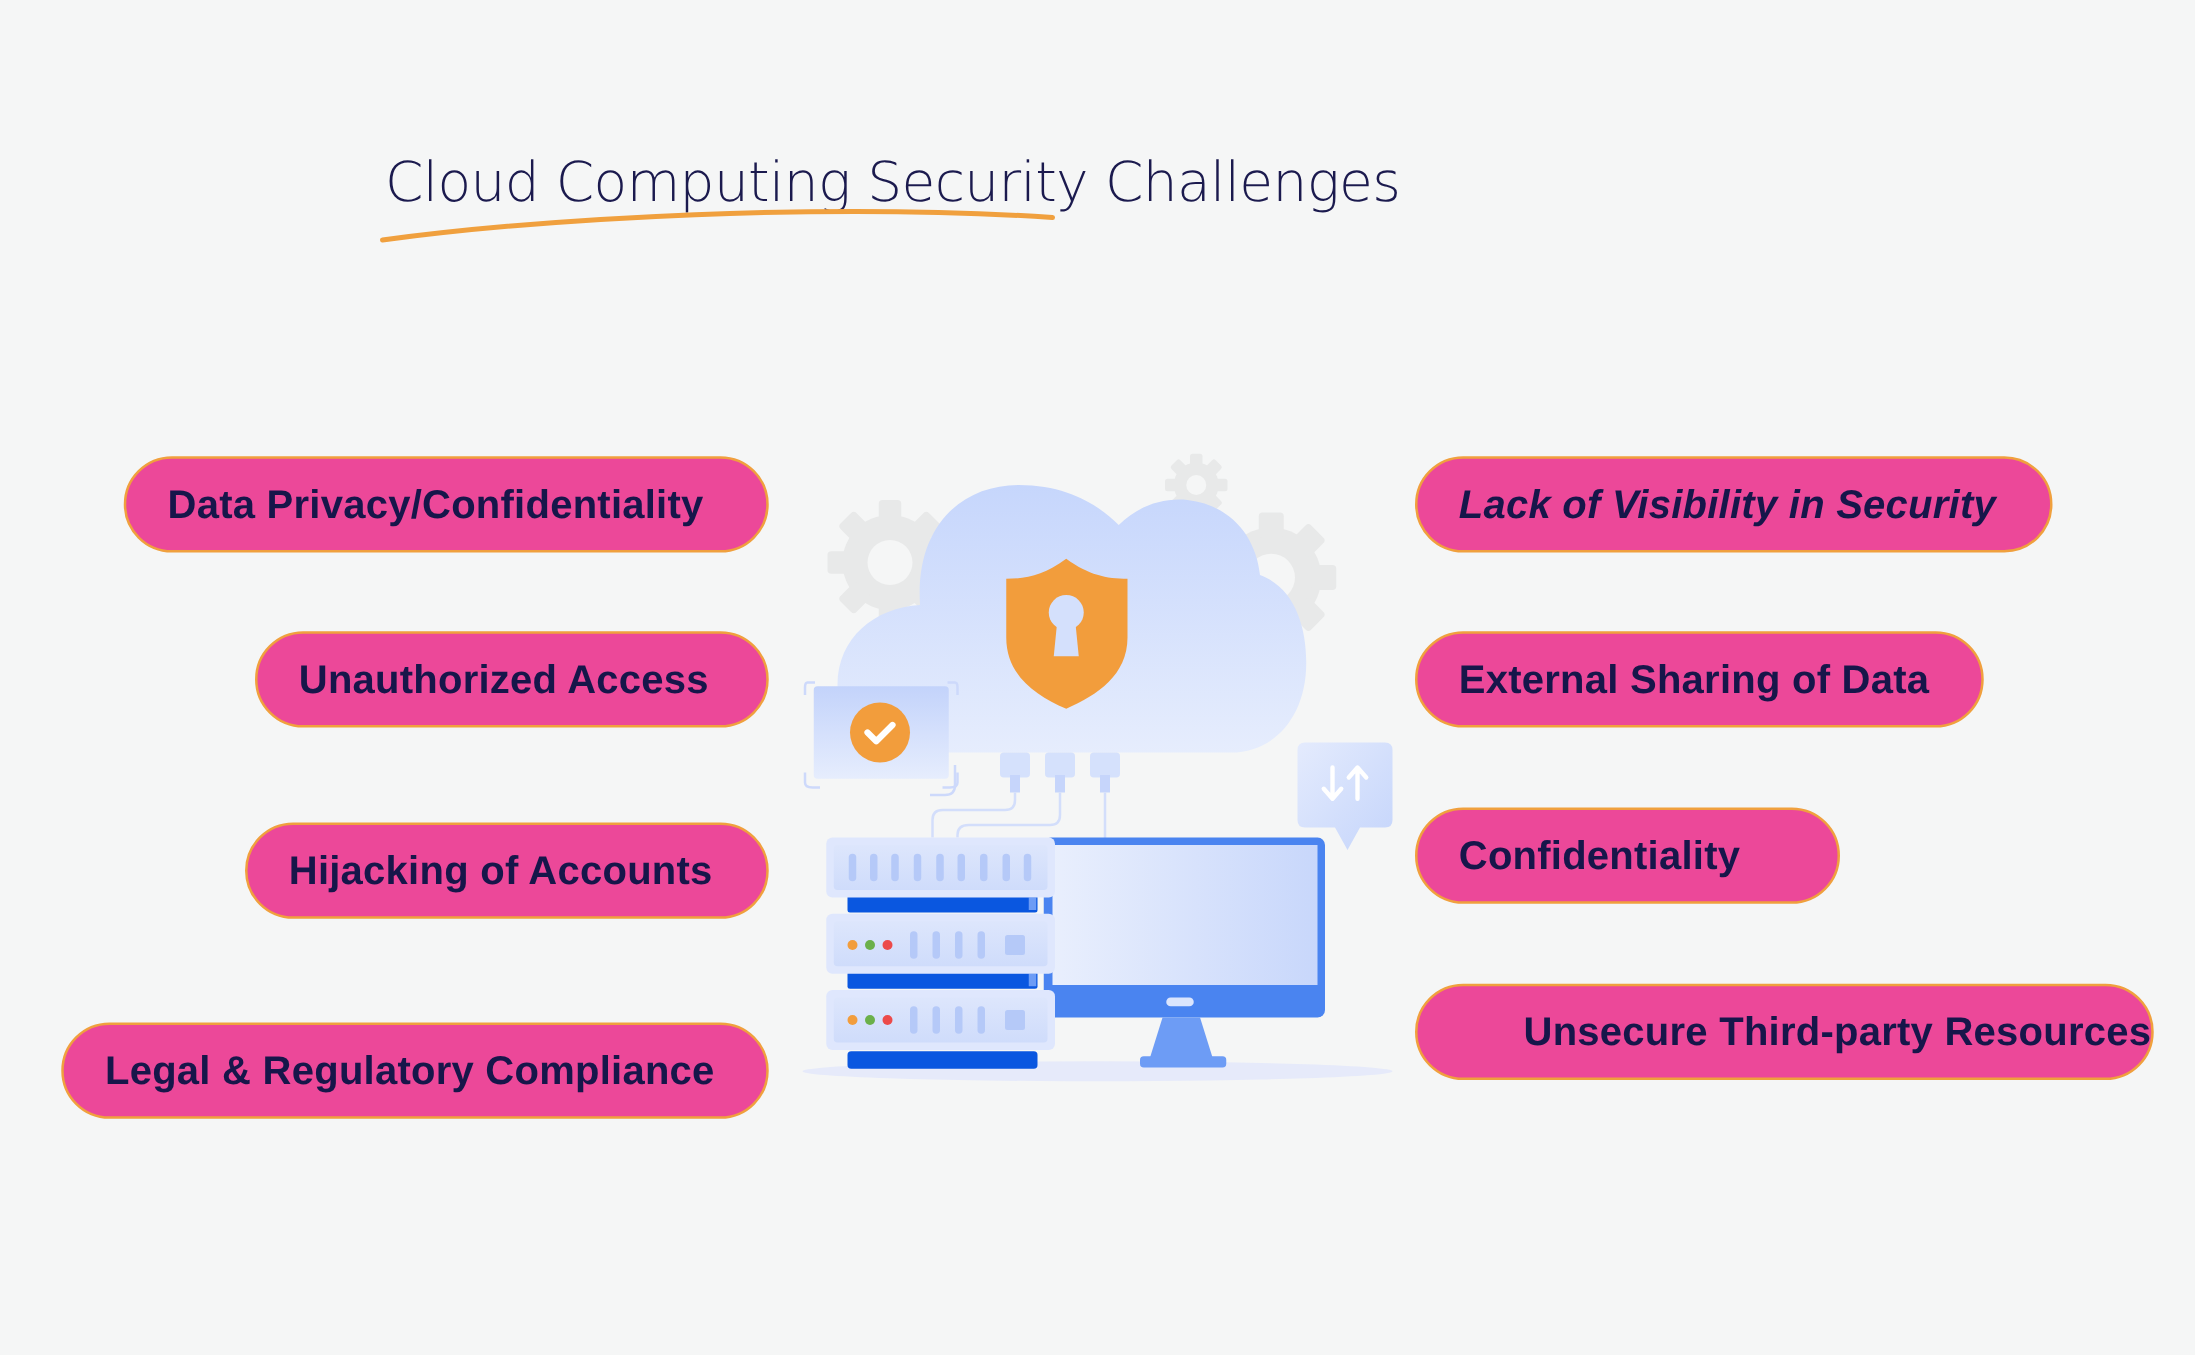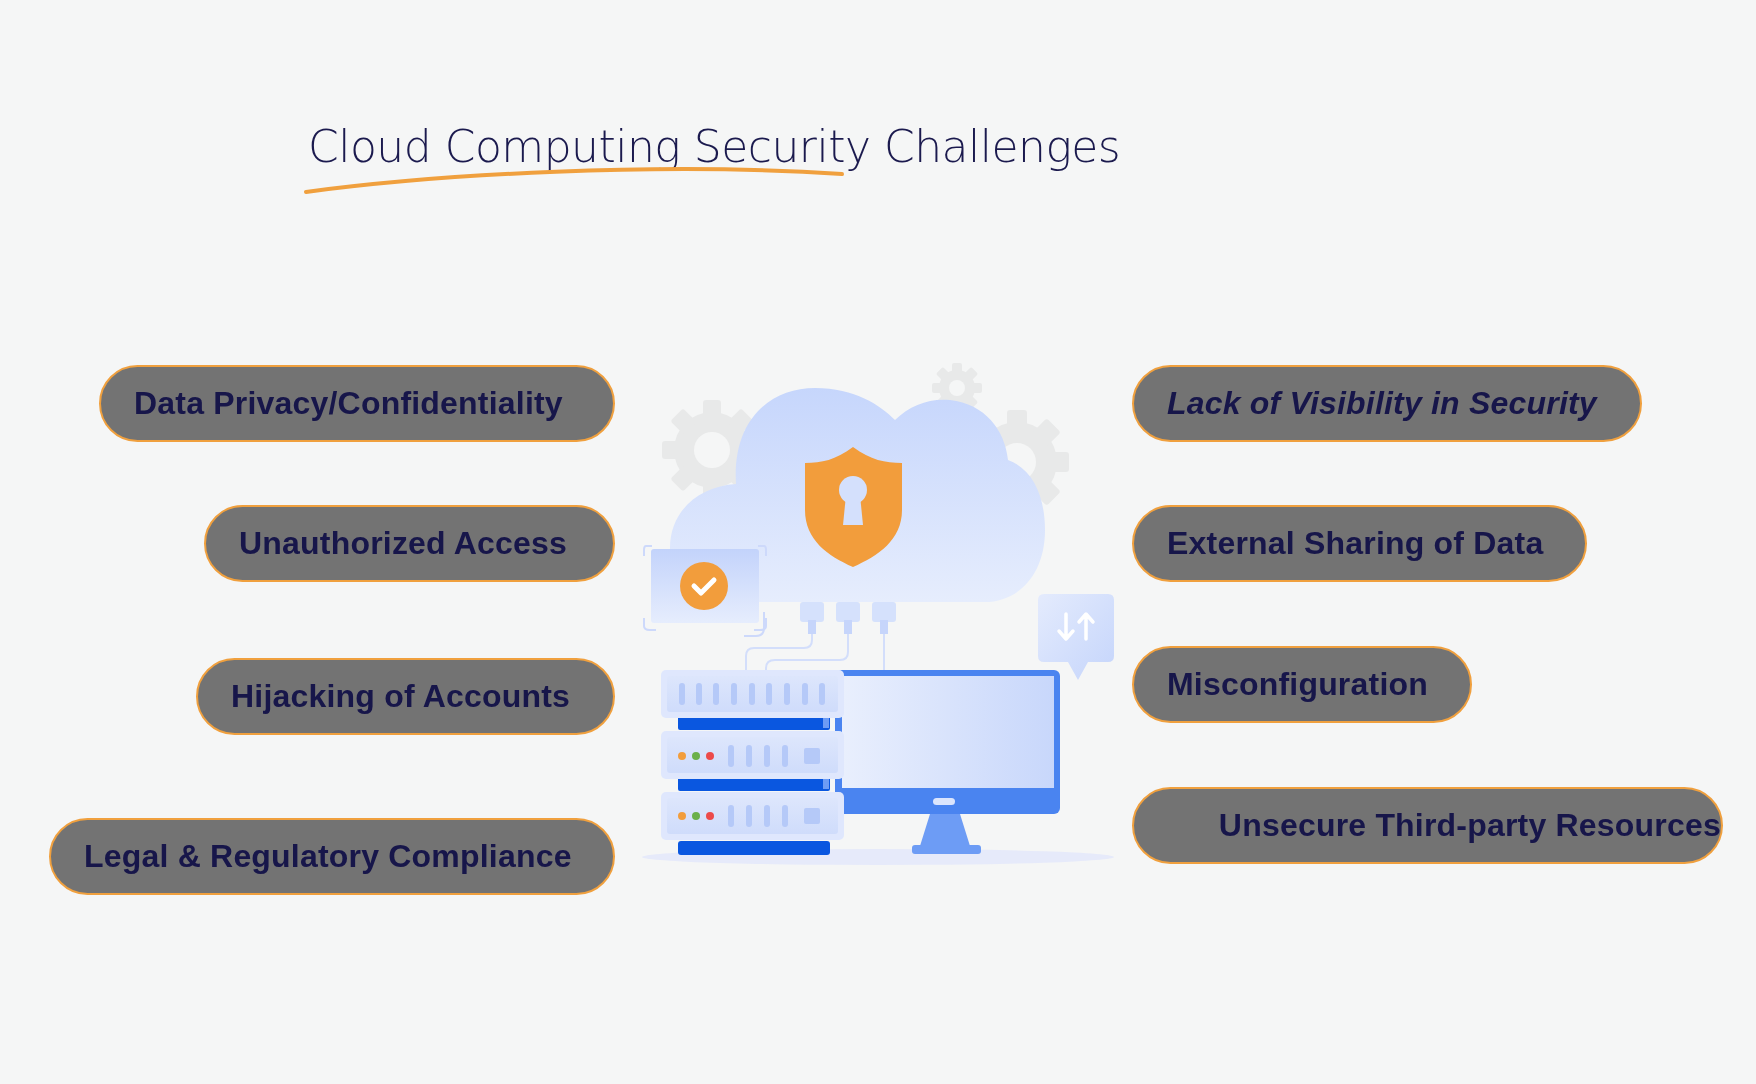--- a/index.html
+++ b/index.html
@@ -13,21 +13,21 @@
     font-family:"DejaVu Sans", "Liberation Sans", sans-serif;
     font-weight:200; font-size:44px; letter-spacing:-0.5px;
     color:#1b1a4e; white-space:nowrap; line-height:80px;
     -webkit-text-stroke:0px;
     transform:scaleX(1.0);
   }
   .underline { position:absolute; left:300px; top:160px; }
   .pill {
     position:absolute; box-sizing:border-box; height:77px;
     border:2.5px solid #f0a03e; border-radius:40px;
-    background:#737373;
+    background:#ec4899;
     display:flex; align-items:center; padding-left:33px;
     color:#17164a; font-weight:700; font-size:32px; white-space:nowrap;
     font-family:"Liberation Sans", sans-serif; letter-spacing:0.2px;
   }
   .illus { position:absolute; left:0; top:0; }
 </style>
 </head>
 <body>
 
 <h1 class="title">Cloud Computing Security Challenges</h1>
@@ -49,21 +49,21 @@
   <span>Legal &amp; Regulatory Compliance</span>
 </div>
 
 <div class="pill" style="left:1132px; top:365px; width:510px;font-style:italic;">
   <span>Lack of Visibility in Security</span>
 </div>
 <div class="pill" style="left:1132px; top:505px; width:455px;">
   <span>External Sharing of Data</span>
 </div>
 <div class="pill" style="left:1132px; top:646px; width:340px;">
-  <span>Misconfiguration</span>
+  <span>Confidentiality</span>
 </div>
 <div class="pill" style="left:1132px; top:787px; width:591px;justify-content:flex-end;">
   <span>Unsecure Third-party Resources</span>
 </div>
 
 <svg class="illus" width="1756" height="1084" viewBox="0 0 1756 1084">
   <defs>
     <linearGradient id="cloudGrad" x1="0" y1="0" x2="0" y2="1">
       <stop offset="0" stop-color="#c6d6fc"></stop>
       <stop offset="1" stop-color="#e6edfd"></stop>

